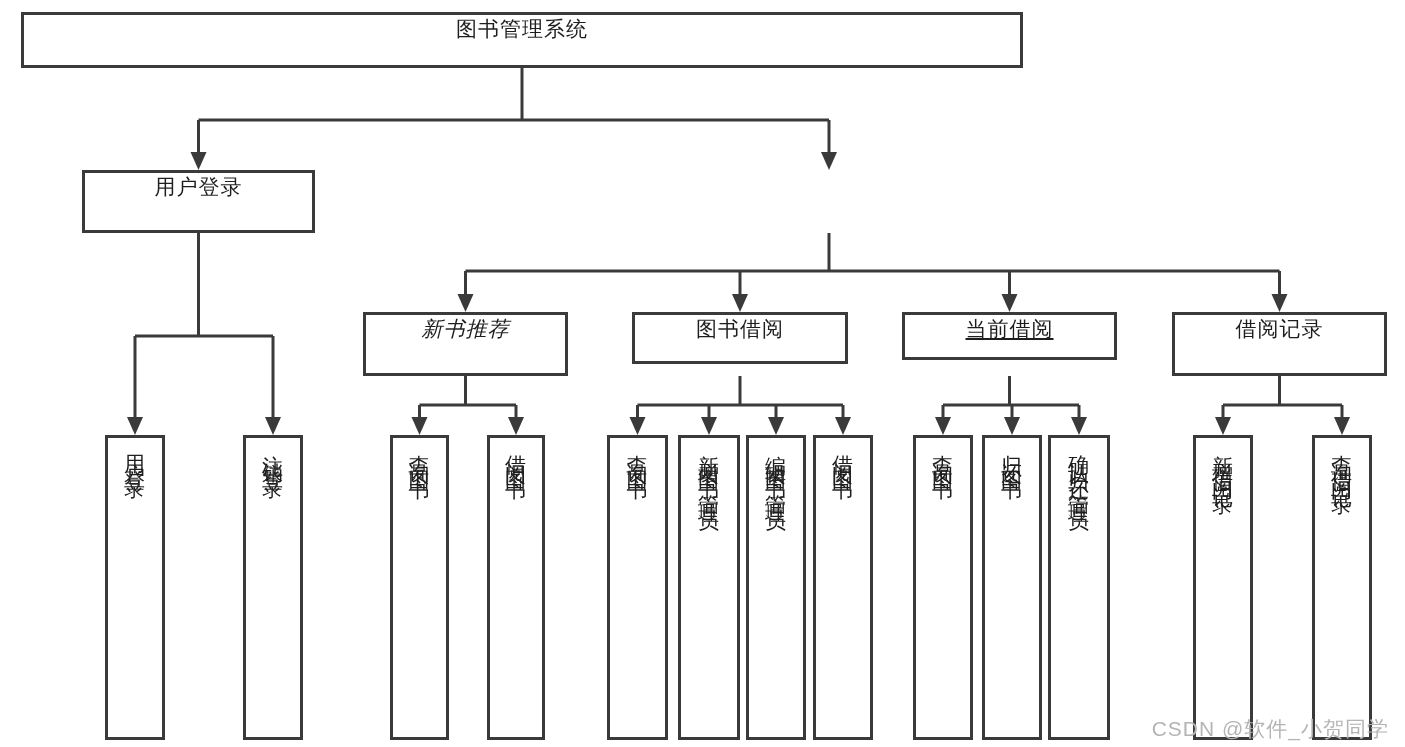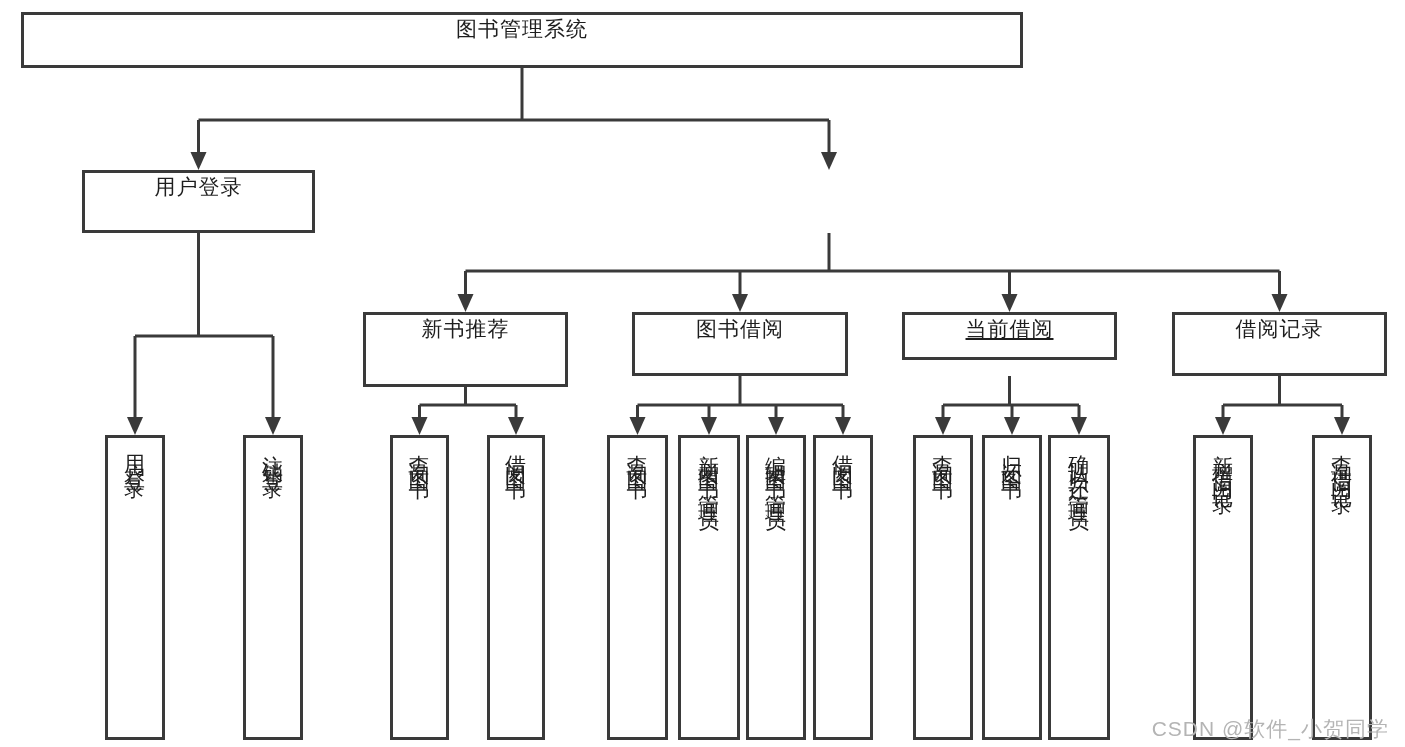--- a/index.html
+++ b/index.html
@@ -101,24 +101,24 @@
       <path d="M 1342 405 V 421"></path>
       <polygon points="1334,417 1350,417 1342,435"></polygon>
     </svg>
   <div id="watermark">CSDN @软件_小贺同学</div>
 <div class="node" style="left: 21px; top: 12px; width: 1002px; height: 56px;">
       <span>图书管理系统</span>
     </div>
     <div class="node" style="left: 82px; top: 170px; width: 233px; height: 63px;">
       <span>用户登录</span>
     </div>
-    <div class="node" style="left: 363px; top: 312px; width: 205px; height: 75px;">
+    <div class="node" style="left: 363px; top: 312px; width: 205px; height: 64px; font-style: italic;">
       <span>新书推荐</span>
     </div>
-    <div class="node" style="left: 632px; top: 312px; width: 216px; height: 64px;">
+    <div class="node" style="left: 632px; top: 312px; width: 216px; height: 52px;">
       <span>图书借阅</span>
     </div>
     <div class="node" style="left: 902px; top: 312px; width: 215px; height: 48px; text-decoration: underline;">
       <span>当前借阅</span>
     </div>
     <div class="node" style="left: 1172px; top: 312px; width: 215px; height: 64px;">
       <span>借阅记录</span>
     </div>
     <div class="node v" style="left: 105px; top: 435px; width: 60px; height: 305px;">
       <span>用户登录</span>

